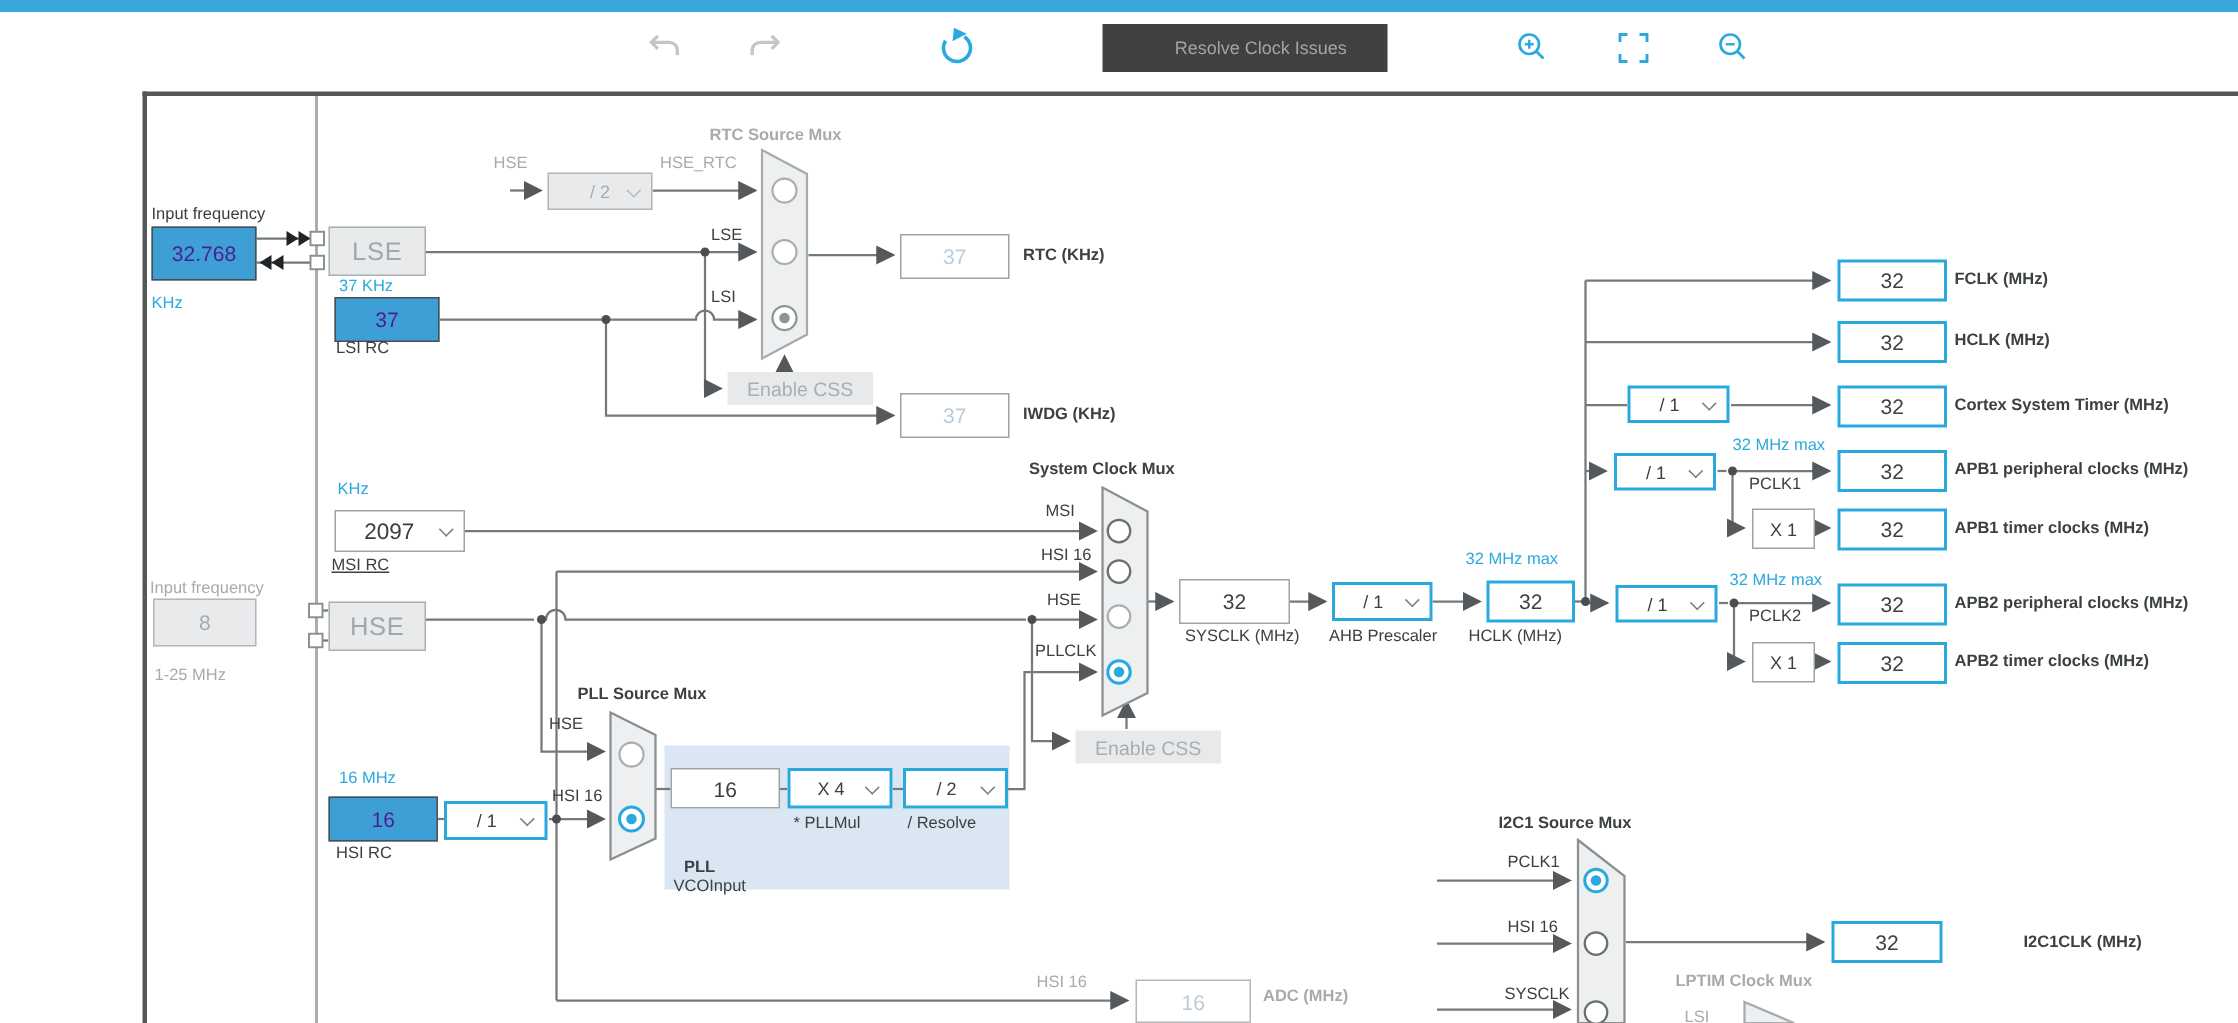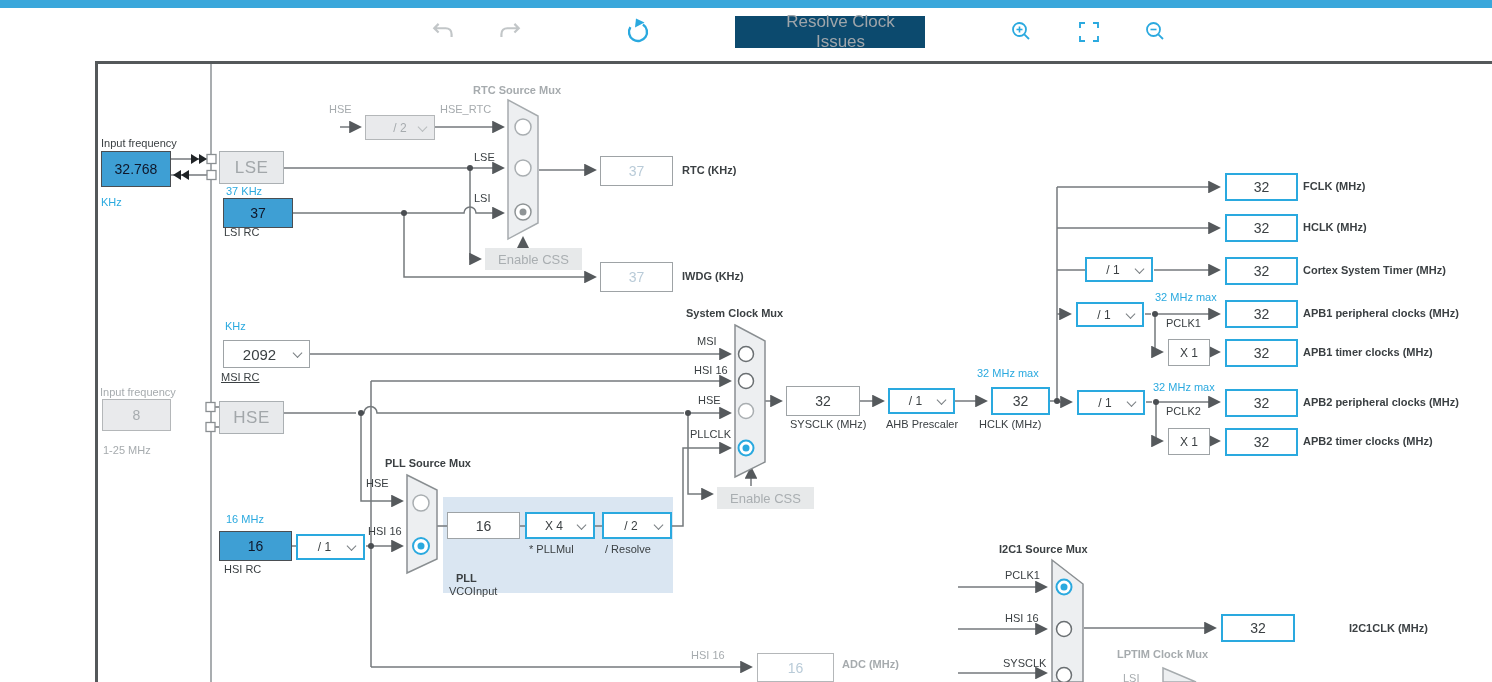--- a/index.html
+++ b/index.html
@@ -6,33 +6,33 @@
   #app { position:relative; width:1492px; height:682px; background:#fff; overflow:hidden; }
   .topbar { position:absolute; left:0; top:0; width:1492px; height:8px; background:#3AA7DB; }
   .lbl { position:absolute; font-size:11px; color:#3B4043; white-space:nowrap; z-index:3; }
   .lbl.bold { font-weight:bold; }
   .lbl.blue { color:#2AA9DF; }
   .lbl.dim  { color:#A6ABAE; }
   .vbox { position:absolute; background:#fff; border:1px solid #9EA3A6; color:#3B4043;
           font-size:14px; display:flex; align-items:center; justify-content:center;
           box-sizing:border-box; z-index:2; }
   .vbox.bblue { border:2px solid #2AA9DF; }
-  .vbox.fillblue { background:#3E9FD4; border:1px solid #4A4E52; color:#0f172a; }
+  .vbox.fillblue { background:#3E9FD4; border:1px solid #4A4E52; color:#4c1d95; }
   .vbox.gray { background:#E9EAEC; border:1px solid #B4B7B9; color:#A6ABAE; }
   .vbox.dimborder { border:1px solid #B4B7B9; }
   .vbox.pale { color:#B9CBD8; }
   .vbox.osc { font-size:17px; color:#A2A7AA; background:#E8EAEC; border:1px solid #ABB0B3; letter-spacing:0.5px; }
   .vbox.small { font-size:12px; }
   .chev { position:absolute; right:8px; top:50%; width:6px; height:6px;
           border-right:1.7px solid #7A7F83; border-bottom:1.7px solid #7A7F83;
           transform:translateY(-65%) rotate(45deg); }
   .chev.dim { border-color:#B8BCBE; }
   .cssbtn { position:absolute; background:#E7E9EA; color:#A9AEB1; font-size:13px;
             display:flex; align-items:center; justify-content:center; z-index:2; border:none; }
-  .resolve { position:absolute; background:#0c4a6e; color:#9FA5AA; font-size:17px;
+  .resolve { position:absolute; background:#404040; color:#9FA5AA; font-size:12px;
              border:none; z-index:2; display:flex; align-items:center; justify-content:center;padding-left:27px; }
   .canvas-frame { position:absolute; left:95px; top:61px; width:1400px; height:640px;
                   border-left:3px solid #54585A; border-top:3px solid #54585A; z-index:0; }
   .pllbg { position:absolute; background:#DAE6F2; z-index:1; }
   svg.wires { position:absolute; left:0; top:0; z-index:1; }
   .toolicon { position:absolute; z-index:2; }
 </style>
 </head>
 <body>
 
@@ -220,21 +220,21 @@
   <div class="lbl" style="left:474px;top:151px;">LSE</div>
   <div class="lbl" style="left:474px;top:192px;">LSI</div>
   <div class="vbox pale" style="left:600px;top:156px;width:73px;height:30px;">37</div>
   <div class="lbl bold" style="left:682px;top:164px;">RTC (KHz)</div>
   <button class="cssbtn" style="left:485px;top:248px;width:97px;height:22px;">Enable CSS</button>
   <div class="vbox pale" style="left:600px;top:262px;width:73px;height:30px;">37</div>
   <div class="lbl bold" style="left:682px;top:270px;">IWDG (KHz)</div>
 
   <div class="lbl blue" style="left:225px;top:320px;">KHz</div>
   <div class="vbox" style="left:223px;top:340px;width:87px;height:28px;font-size:15px;">
-    <span style="margin-right:14px;">2092</span>
+    <span style="margin-right:14px;">2097</span>
     <span class="chev"></span>
   </div>
   <div class="lbl" style="left:221px;top:371px;text-decoration:underline;">MSI RC</div>
 
   <div class="lbl dim" style="left:100px;top:386px;">Input frequency</div>
   <div class="vbox gray" style="left:102px;top:399px;width:69px;height:32px;">8</div>
   <div class="lbl dim" style="left:103px;top:444px;">1-25 MHz</div>
   <div class="vbox osc" style="left:219px;top:401px;width:65px;height:33px;">HSE</div>
 
   <div class="lbl bold" style="left:385px;top:457px;">PLL Source Mux</div>

